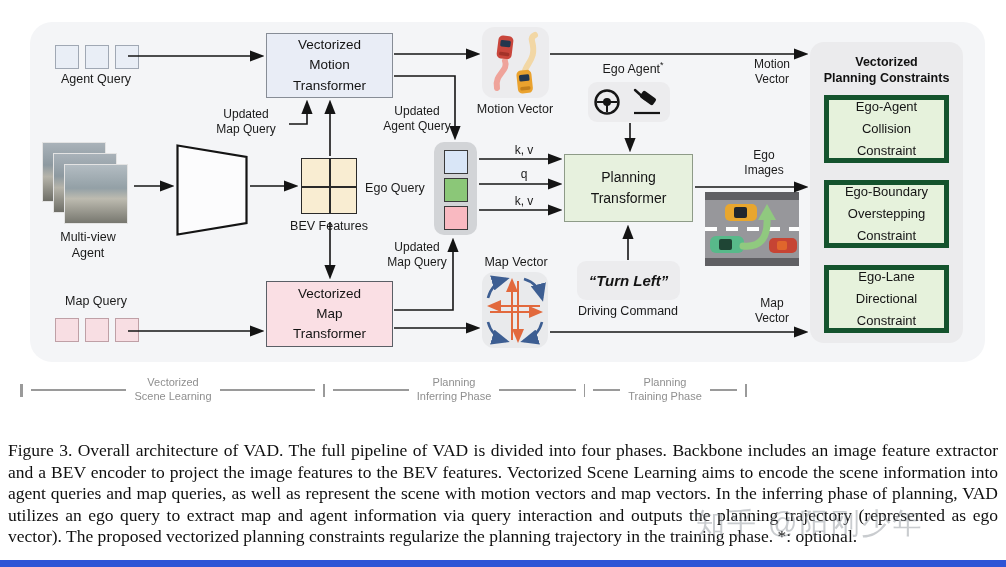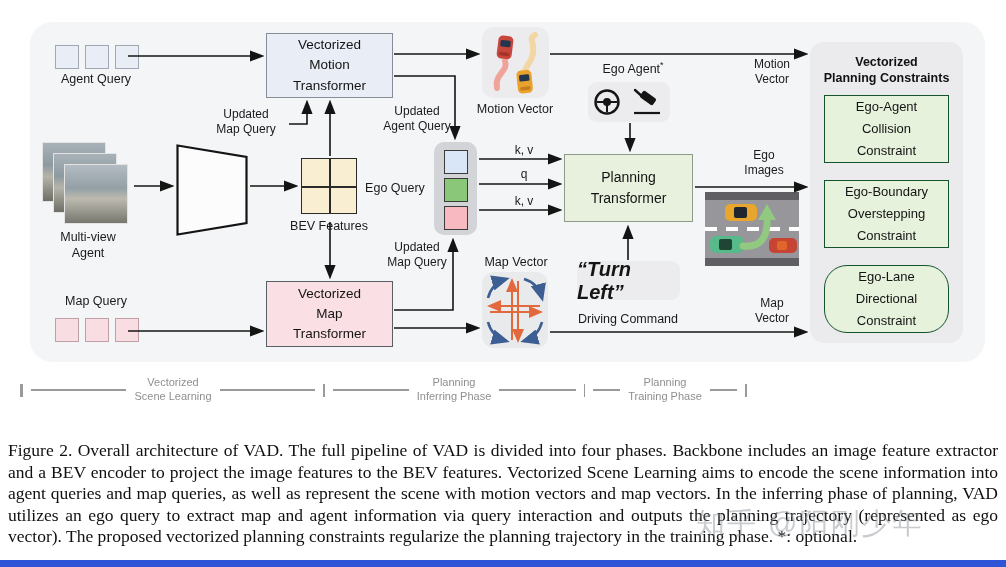--- a/index.html
+++ b/index.html
@@ -34,24 +34,24 @@
   .bevgrid{border:1.5px solid #2a2a2a;background:#f9edd2;}
   .bevgrid .hline{position:absolute;left:0;right:0;top:50%;height:1.5px;background:#2a2a2a;}
   .bevgrid .vline{position:absolute;top:0;bottom:0;left:50%;width:1.5px;background:#2a2a2a;}
   
   .photo{position:absolute;width:62px;height:58px;border:1px solid #e3e3e3;
     background:linear-gradient(180deg,#a9b2b9 0%,#8d99a0 38%,#b6b4aa 58%,#6e6e67 100%);}
   
   .cpanel{background:#ebebed;border-radius:14px;}
   .ctitle{font-weight:bold;font-size:12.5px;line-height:1.3;color:#111;}
   .cbox{display:flex;align-items:center;justify-content:center;text-align:center;
-        background:#e6f2dc;border:1px solid #14532d;font-size:13px;line-height:1.7;}
+        background:#e6f2dc;border:5px solid #14532d;font-size:13px;line-height:1.7;}
   
   .quote{display:flex;align-items:center;justify-content:center;background:#ececee;
-         border-radius:9px;font-weight:bold;font-style:italic;font-size:20px;}
+         border-radius:9px;font-weight:bold;font-style:italic;font-size:15px;}
   
   .phaseaxis{left:20px;top:374px;width:950px;height:32px;display:flex;align-items:center;}
   .ptick{width:1.5px;height:13px;background:#9a9a9a;flex:0 0 auto;}
   .pseg{display:flex;align-items:center;flex:0 0 auto;}
   .pline{height:1.5px;background:#9a9a9a;flex:1 1 auto;margin:0 8px;}
   .plabel{font-size:11px;line-height:1.25;color:#8f8f8f;text-align:center;flex:0 0 auto;}
   
   .caption{left:8px;top:440px;width:990px;font-family:"Liberation Serif",serif;
            font-size:17.5px;line-height:1.23;text-align:justify;color:#101010;}
   .caption b{font-weight:normal;}
@@ -156,21 +156,21 @@
     </g>
     <g>
       <line x1="47" y1="8" x2="57" y2="17" stroke="#151515" stroke-width="2.4" stroke-linecap="round"></line>
       <rect x="52" y="12" width="16" height="8" rx="2" fill="#151515" transform="rotate(36 60 16)"></rect>
       <line x1="46" y1="31" x2="72" y2="31" stroke="#151515" stroke-width="2.2"></line>
     </g>
   </svg>
 </div>
 
 <div class="abs quote" style="left:577px;top:261px;width:103px;height:39px;">“Turn Left”</div>
-<div class="abs lbl ctr" style="left:568px;top:304px;width:120px;margin-top:8px;">Driving Command</div>
+<div class="abs lbl ctr" style="left:568px;top:304px;width:120px;">Driving Command</div>
 
 <div class="abs" style="left:705px;top:192px;width:94px;height:74px;">
   <svg width="94" height="74" viewBox="0 0 94 74">
     <rect x="0" y="0" width="94" height="74" fill="#97979b"></rect>
     <rect x="0" y="0" width="94" height="8" fill="#5f5f63"></rect>
     <rect x="0" y="66" width="94" height="8" fill="#5f5f63"></rect>
     <line x1="0" y1="37" x2="94" y2="37" stroke="#ffffff" stroke-width="4" stroke-dasharray="12 9"></line>
     <g transform="translate(20,12)">
       <rect x="0" y="0" width="32" height="17" rx="5" fill="#e8a62e"></rect>
       <rect x="9" y="3" width="13" height="11" rx="2" fill="#20262e"></rect>
@@ -226,21 +226,21 @@
 
 <div class="abs cpanel" style="left:810px;top:42px;width:153px;height:301px;">
   <div class="abs ctitle ctr pre" style="left:6px;top:12px;width:141px;">Vectorized
 Planning Constraints</div>
   <div class="abs cbox pre" style="left:14px;top:53px;width:125px;height:68px;">Ego-Agent
 Collision
 Constraint</div>
   <div class="abs cbox pre" style="left:14px;top:138px;width:125px;height:68px;">Ego-Boundary
 Overstepping
 Constraint</div>
-  <div class="abs cbox pre" style="left:14px;top:223px;width:125px;height:68px;border-radius:23px;">Ego-Lane
+  <div class="abs cbox pre" style="left:14px;top:223px;width:125px;height:68px;">Ego-Lane
 Directional
 Constraint</div>
 </div>
 
 <svg class="abs arrows" viewBox="0 0 1006 430">
   <defs>
     <marker id="ah" markerWidth="9" markerHeight="7" refX="7.5" refY="3.5" orient="auto">
       <path d="M0,0 L9,3.5 L0,7 Z" fill="#141414"></path>
     </marker>
   </defs>
@@ -287,19 +287,19 @@
   <div class="pseg" style="width:160px;">
     <div class="pline"></div>
     <div class="plabel pre">Planning
 Training Phase</div>
     <div class="pline"></div>
   </div>
   <div class="ptick"></div>
 </div>
 
 <div class="abs caption">
-  <span>Figure 2.</span>
+  <span>Figure 3.</span>
   <b>Overall architecture of VAD.</b>
   <span>The full pipeline of VAD is divided into four phases. Backbone includes an image feature extractor and a BEV encoder to project the image features to the BEV features. Vectorized Scene Learning aims to encode the scene information into agent queries and map queries, as well as represent the scene with motion vectors and map vectors. In the inferring phase of planning, VAD utilizes an ego query to extract map and agent information via query interaction and outputs the planning trajectory (represented as ego vector). The proposed vectorized planning constraints regularize the planning trajectory in the training phase. *: optional.</span>
 </div>
 
 <div class="abs wm">知乎 @阳刚少年</div>
 <div class="abs bluebar"></div>
 
 </body></html>

